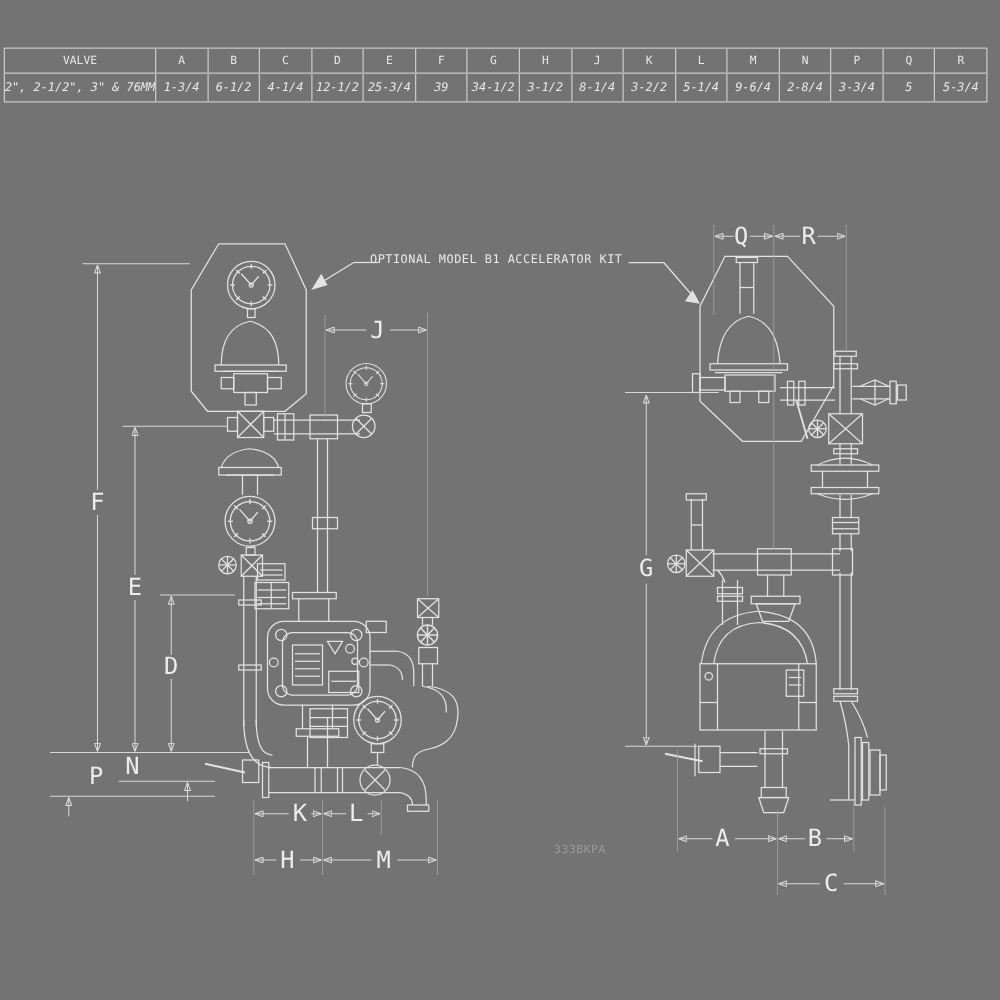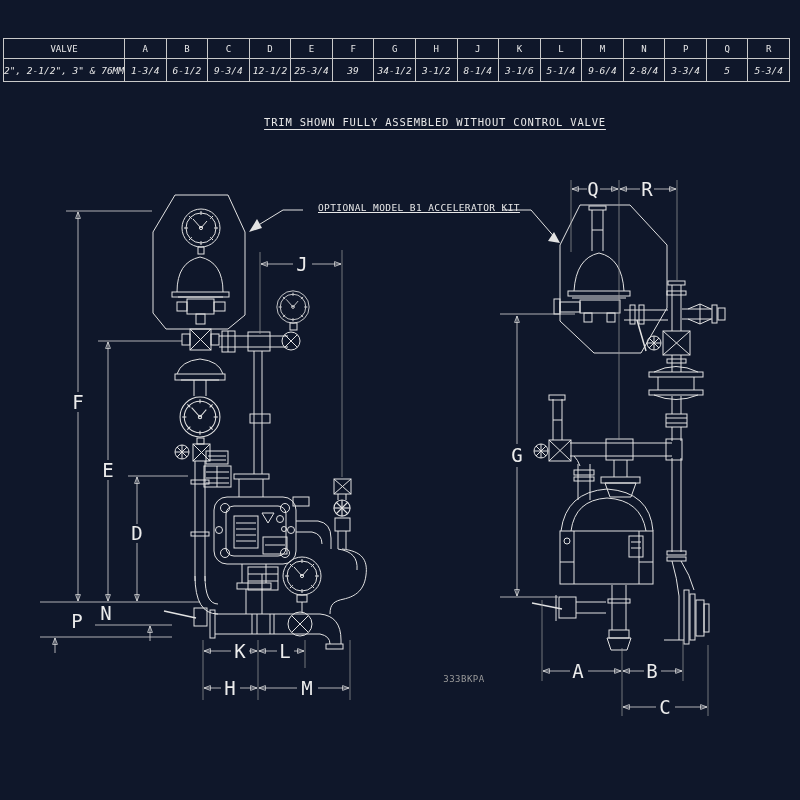--- a/index.html
+++ b/index.html
@@ -1,31 +1,31 @@
 <!DOCTYPE html>
 <html><head>
 <meta charset="utf-8">
 <style>
   html,body{margin:0;padding:0;background:#000;}
-  .canvas{position:relative;width:800px;height:800px;background:#0f172a;overflow:hidden;
+  .canvas{position:relative;width:800px;height:800px;background:#737373;overflow:hidden;
           font-family:"DejaVu Sans Mono","Liberation Mono",monospace;color:#e8e8e8;}
   
   .dimtable{position:absolute;left:3px;top:38px;width:787px;border:1px solid #c9c9c9;
             display:flex;flex-direction:column;box-sizing:border-box;}
   .trow{display:flex;}
   .trow + .trow{border-top:1px solid #c9c9c9;}
   .tcell{flex:1;border-left:1px solid #c9c9c9;display:flex;align-items:center;justify-content:center;
          font-size:9px;height:19px;white-space:nowrap;overflow:hidden;}
   .tcell:first-child{border-left:none;flex:0 0 120px;}
   .tdata .tcell{height:22px;font-style:italic;font-size:9.5px;}
   
   .drawtitle{position:absolute;left:260px;top:116px;width:350px;text-align:center;
              font-size:10.5px;letter-spacing:0.8px;white-space:nowrap;
              text-decoration:underline;text-underline-offset:3px;}
-  .callout{position:absolute;left:318px;top:202px;font-size:9.5px;letter-spacing:0.4px;white-space:nowrap;text-decoration:underline;}
+  .callout{position:absolute;left:296px;top:202px;font-size:9.5px;letter-spacing:0.4px;white-space:nowrap;}
   
   svg{position:absolute;left:0;top:0;}
   svg line,svg path,svg rect,svg polygon,svg circle,svg polyline,svg ellipse{
       stroke:#e2e2e2;fill:none;stroke-width:1;}
   svg .thin{stroke:#9f9f9f;stroke-width:0.7;}
   svg .dim{stroke:#d8d8d8;stroke-width:0.8;}
   svg .fil{fill:#e2e2e2;stroke:none;}
   svg .sw15{stroke-width:1.5;}
   svg text{stroke:none;fill:#ececec;font-family:"DejaVu Sans Mono","Liberation Mono",monospace;
            font-size:19px;text-anchor:middle;}
@@ -53,38 +53,37 @@
       <div class="tcell">M</div>
       <div class="tcell">N</div>
       <div class="tcell">P</div>
       <div class="tcell">Q</div>
       <div class="tcell">R</div>
     </div>
     <div class="trow tdata">
       <div class="tcell">2", 2-1/2", 3" &amp; 76MM</div>
       <div class="tcell">1-3/4</div>
       <div class="tcell">6-1/2</div>
-      <div class="tcell">9-3/4</div>
+      <div class="tcell">4-1/4</div>
       <div class="tcell">12-1/2</div>
       <div class="tcell">25-3/4</div>
       <div class="tcell">39</div>
       <div class="tcell">34-1/2</div>
       <div class="tcell">3-1/2</div>
       <div class="tcell">8-1/4</div>
-      <div class="tcell">3-1/6</div>
+      <div class="tcell">3-2/2</div>
       <div class="tcell">5-1/4</div>
       <div class="tcell">9-6/4</div>
       <div class="tcell">2-8/4</div>
       <div class="tcell">3-3/4</div>
       <div class="tcell">5</div>
       <div class="tcell">5-3/4</div>
     </div>
   </div>
 
-  <div class="drawtitle">TRIM SHOWN FULLY ASSEMBLED WITHOUT CONTROL VALVE</div>
   <div class="callout">OPTIONAL MODEL B1 ACCELERATOR KIT</div>
 
   <svg width="800" height="800" viewBox="0 0 800 800">
     <defs>
       <marker id="ar" markerWidth="9" markerHeight="7" refX="8.5" refY="3.5" orient="auto">
         <path d="M0.5,0.5 L8.5,3.5 L0.5,6.5 Z" fill="#d8d8d8" stroke="none"></path>
       </marker>
       <g id="gauge">
         <circle cx="0" cy="0" r="19"></circle>
           <circle cx="0" cy="0" r="15"></circle>

